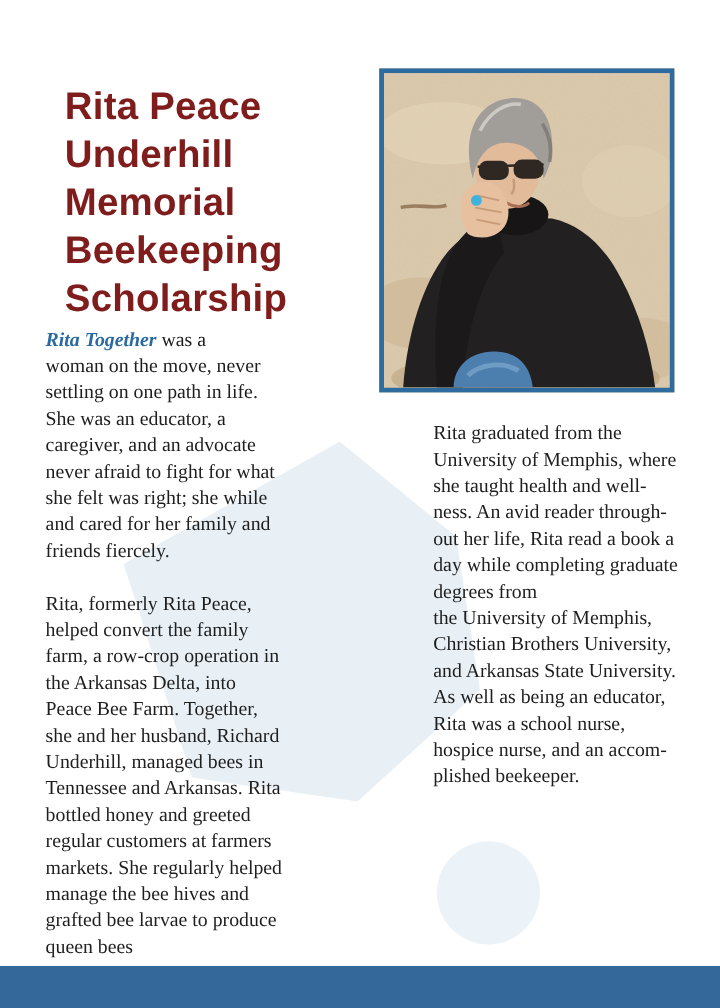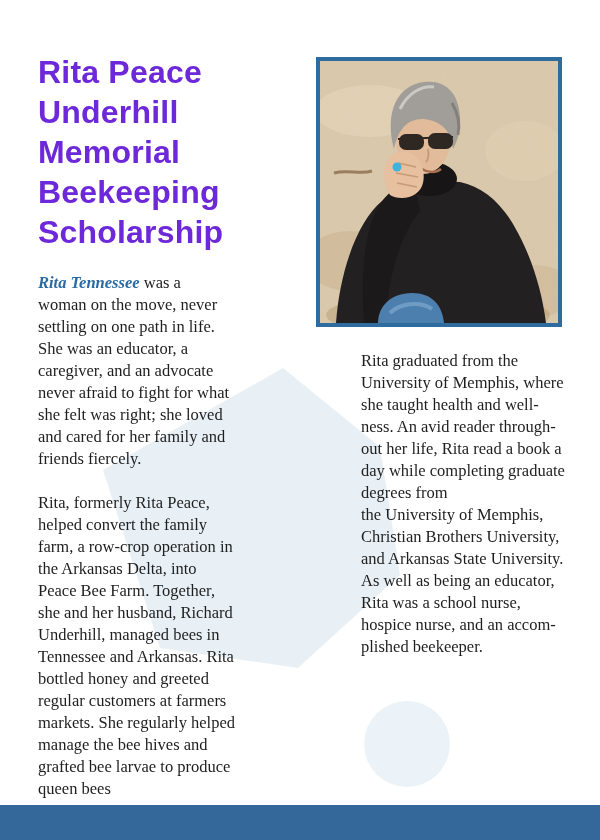--- a/index.html
+++ b/index.html
@@ -5,25 +5,25 @@
   html,body{margin:0;padding:0;background:#ffffff;}
   .page{
     position:relative;
     width:600px;height:840px;
     background:#ffffff;
     overflow:hidden;
     font-family:"Liberation Serif", serif;
   }
   .watermark{position:absolute;left:0;top:0;width:600px;height:840px;pointer-events:none;}
   .title{
-    position:absolute;left:38px;top:52px;width:280px;margin:0;
+    position:absolute;left:38px;top:52px;width:280px;margin:16px;
     font-family:"Liberation Sans", sans-serif;
     font-weight:800;
     font-size:32px;line-height:40px;
-    color:#6d28d9;
+    color:#7f1d1d;
     white-space:pre-line;
     letter-spacing:.2px;
   }
   .photo-frame{
     position:absolute;left:316px;top:57px;margin:0;
     width:238px;height:262px;
     border:4px solid #2e6b9e;
     background:#d9c7a9;
   }
   .photo-frame svg{display:block;}
@@ -104,27 +104,27 @@
       <path d="M76,112 L98,116" stroke="#c79b78" stroke-width="1.5"></path>
       <path d="M77,122 L97,126" stroke="#c79b78" stroke-width="1.5"></path>
       <circle cx="77" cy="106" r="4.5" fill="#3fb3dc"></circle>
 
       <path d="M58,262 C58,246 70,232 92,232 C112,232 122,244 124,262 Z" fill="#4d7fae"></path>
       <path d="M70,252 C80,242 100,240 112,248" stroke="#6f9cc4" stroke-width="4" fill="none"></path>
     </svg>
   </figure>
 
   <div class="col col-left">
-    <p class="para"><span class="leadin">Rita Tennessee</span><span> was a
+    <p class="para"><span class="leadin">Rita Together</span><span> was a
 woman on the move, never
 settling on one path in life.
 She was an educator, a
 caregiver, and an advocate
 never afraid to fight for what
-she felt was right; she loved
+she felt was right; she while
 and cared for her family and
 friends fiercely.</span></p>
     <p class="para">Rita, formerly Rita Peace,
 helped convert the family
 farm, a row-crop operation in
 the Arkansas Delta, into
 Peace Bee Farm. Together,
 she and her husband, Richard
 Underhill, managed bees in
 Tennessee and Arkansas. Rita

